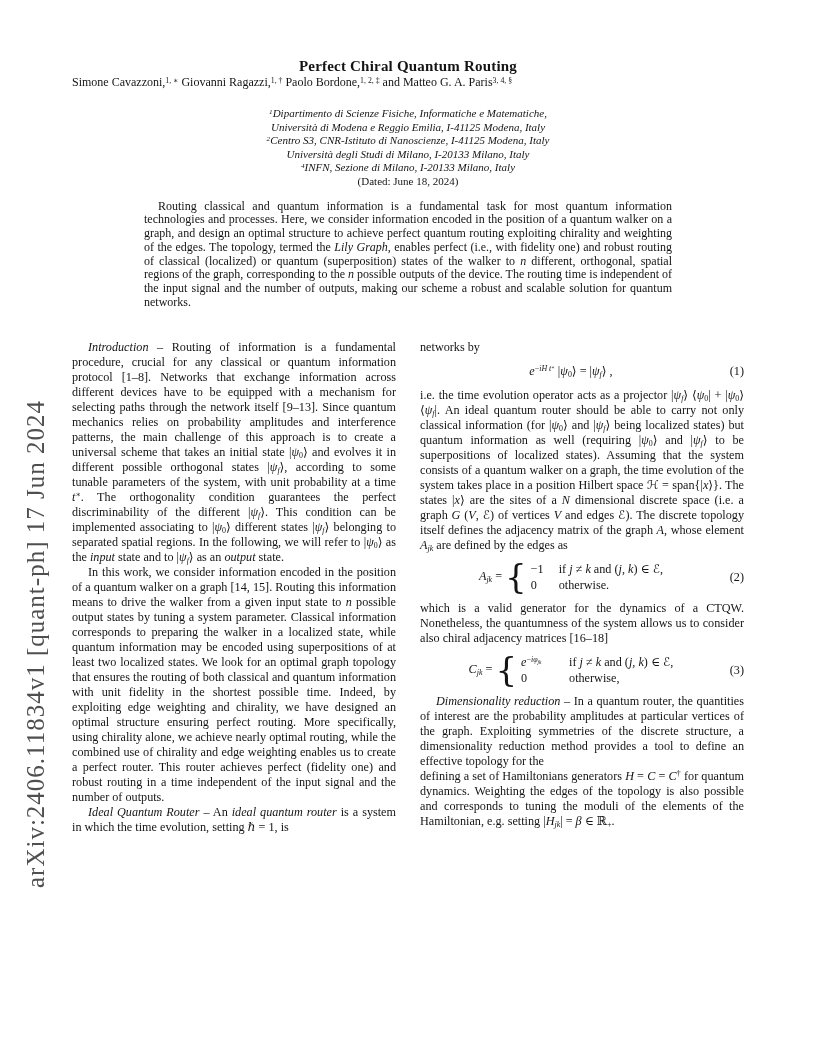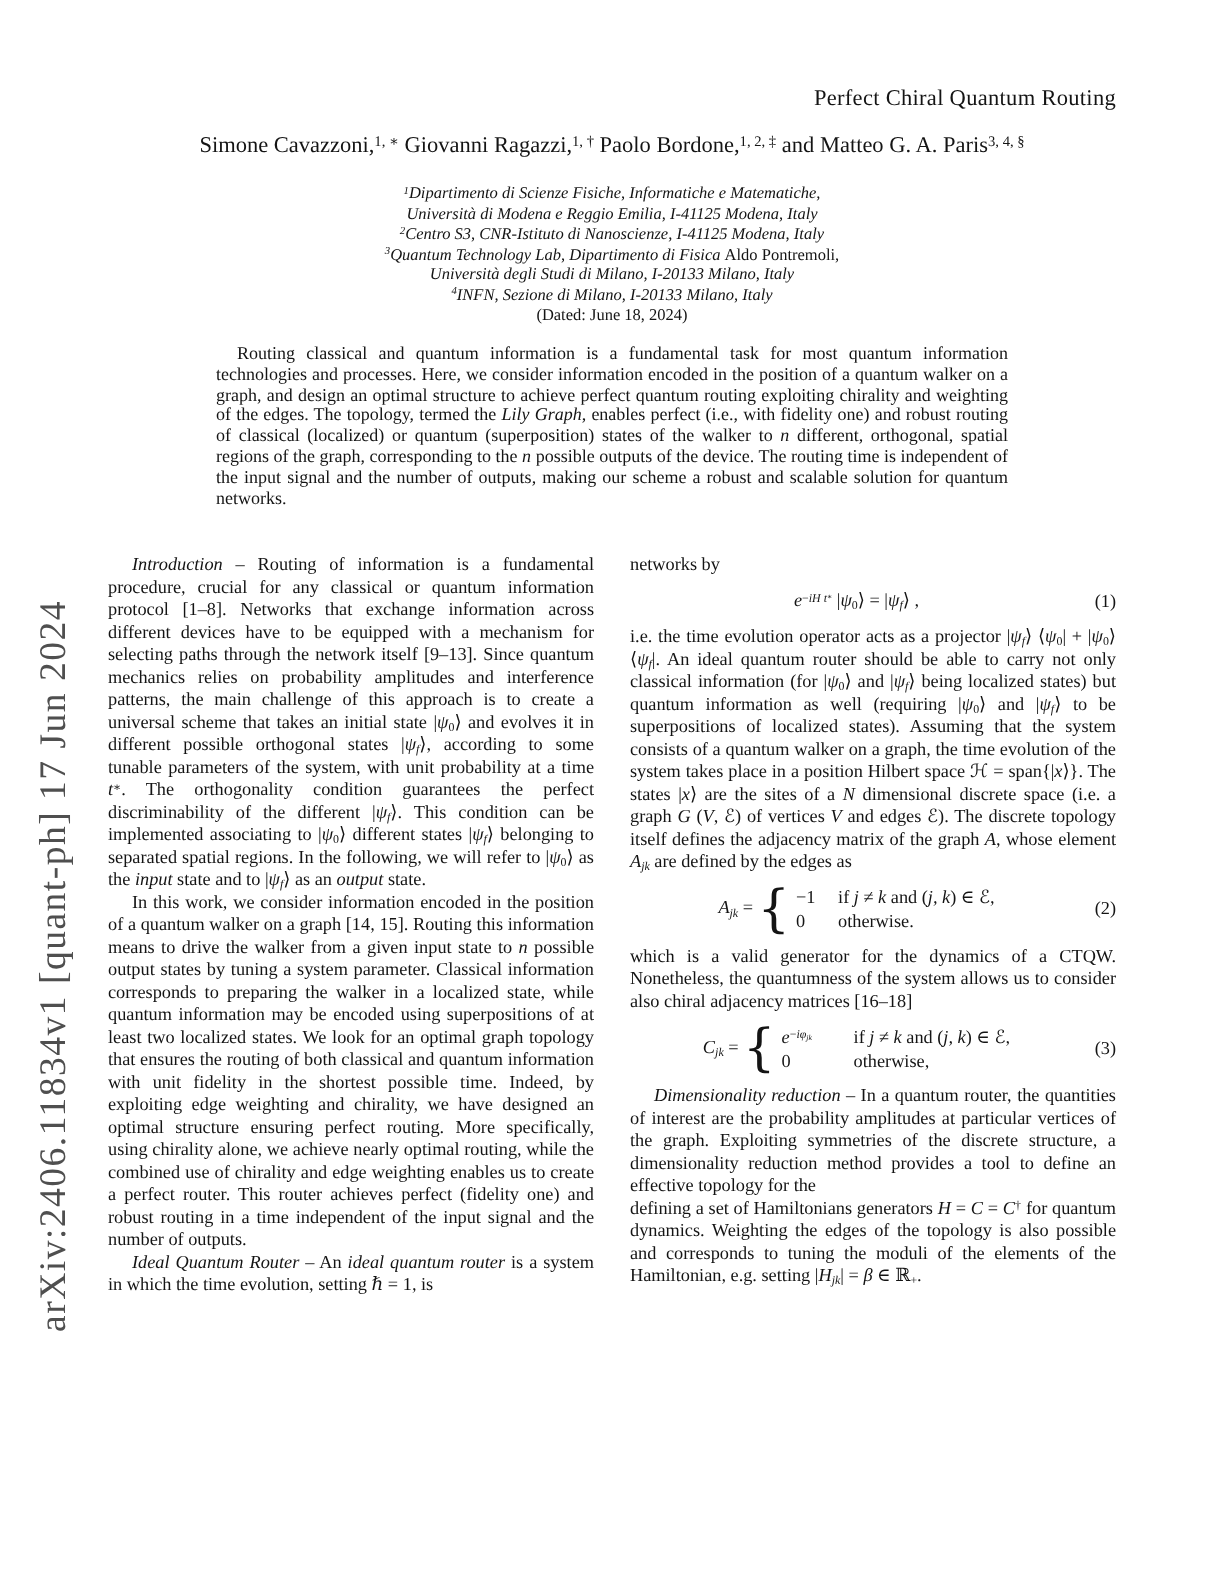--- a/index.html
+++ b/index.html
@@ -24,29 +24,28 @@
     letter-spacing: 1px;
     color: #4f4f4f;
   }
   .content {
     position: absolute;
     top: 58px;
     left: 72px;
     width: 672px;
   }
   .title {
-    text-align: right;
-    font-weight: normal;
+    text-align: center;
+    font-weight: bold;
     font-size: 15px;
     letter-spacing: 0.2px;
   }
   .authors {
-    text-align: center;
-    font-size: 15px;
-    margin-top: 14px;
+    text-align: left;
+    font-size: 12px;
   }
   sup { font-size: 0.65em; line-height: 0; position: relative; vertical-align: baseline; top: -0.45em; }
   sub { font-size: 0.65em; line-height: 0; position: relative; vertical-align: baseline; top: 0.25em; }
   .affiliations {
     text-align: center;
     font-style: italic;
     font-size: 11px;
     line-height: 13.5px;
     margin-top: 17px;
   }
@@ -108,21 +107,20 @@
 
 <div class="page">
   <div class="watermark">arXiv:2406.11834v1  [quant-ph]  17 Jun 2024</div>
   <div class="content">
     <div class="title">Perfect Chiral Quantum Routing</div>
     <div class="authors">Simone Cavazzoni,<sup>1, ∗</sup> Giovanni Ragazzi,<sup>1, †</sup> Paolo Bordone,<sup>1, 2, ‡</sup> and Matteo G. A. Paris<sup>3, 4, §</sup></div>
     <div class="affiliations">
         <div class="aff-line"><sup>1</sup>Dipartimento di Scienze Fisiche, Informatiche e Matematiche,</div>
         <div class="aff-line">Università di Modena e Reggio Emilia, I-41125 Modena, Italy</div>
         <div class="aff-line"><sup>2</sup>Centro S3, CNR-Istituto di Nanoscienze, I-41125 Modena, Italy</div>
-        <div class="aff-line"><sup>3</sup>Quantum Technology Lab, Dipartimento di Fisica <span class="roman">Aldo Pontremoli</span>,</div>
         <div class="aff-line">Università degli Studi di Milano, I-20133 Milano, Italy</div>
         <div class="aff-line"><sup>4</sup>INFN, Sezione di Milano, I-20133 Milano, Italy</div>
       </div>
     <div class="date">(Dated: June 18, 2024)</div>
     <div class="abstract">Routing classical and quantum information is a fundamental task for most quantum information technologies and processes. Here, we consider information encoded in the position of a quantum walker on a graph, and design an optimal structure to achieve perfect quantum routing exploiting chirality and weighting of the edges. The topology, termed the <i>Lily Graph</i>, enables perfect (i.e., with fidelity one) and robust routing of classical (localized) or quantum (superposition) states of the walker to <i>n</i> different, orthogonal, spatial regions of the graph, corresponding to the <i>n</i> possible outputs of the device. The routing time is independent of the input signal and the number of outputs, making our scheme a robust and scalable solution for quantum networks.</div>
     <div class="columns">
       <div class="col">
           <div class="para indent"><i>Introduction</i> – Routing of information is a fundamental procedure, crucial for any classical or quantum information protocol [1–8]. Networks that exchange information across different devices have to be equipped with a mechanism for selecting paths through the network itself [9–13]. Since quantum mechanics relies on probability amplitudes and interference patterns, the main challenge of this approach is to create a universal scheme that takes an initial state |<i>ψ</i><sub>0</sub>⟩ and evolves it in different possible orthogonal states |<i>ψ</i><sub><i>f</i></sub>⟩, according to some tunable parameters of the system, with unit probability at a time <i>t</i><sup>∗</sup>. The orthogonality condition guarantees the perfect discriminability of the different |<i>ψ</i><sub><i>f</i></sub>⟩. This condition can be implemented associating to |<i>ψ</i><sub>0</sub>⟩ different states |<i>ψ</i><sub><i>f</i></sub>⟩ belonging to separated spatial regions. In the following, we will refer to |<i>ψ</i><sub>0</sub>⟩ as the <i>input</i> state and to |<i>ψ</i><sub><i>f</i></sub>⟩ as an <i>output</i> state.</div>
           <div class="para indent">In this work, we consider information encoded in the position of a quantum walker on a graph [14, 15]. Routing this information means to drive the walker from a given input state to <i>n</i> possible output states by tuning a system parameter. Classical information corresponds to preparing the walker in a localized state, while quantum information may be encoded using superpositions of at least two localized states. We look for an optimal graph topology that ensures the routing of both classical and quantum information with unit fidelity in the shortest possible time. Indeed, by exploiting edge weighting and chirality, we have designed an optimal structure ensuring perfect routing. More specifically, using chirality alone, we achieve nearly optimal routing, while the combined use of chirality and edge weighting enables us to create a perfect router. This router achieves perfect (fidelity one) and robust routing in a time independent of the input signal and the number of outputs.</div>
           <div class="para indent"><i>Ideal Quantum Router</i> – An <i>ideal quantum router</i> is a system in which the time evolution, setting ℏ = 1, is</div>

